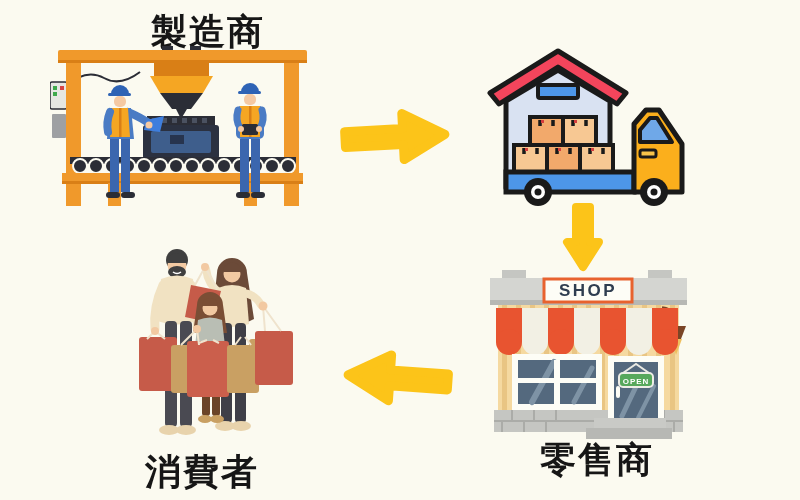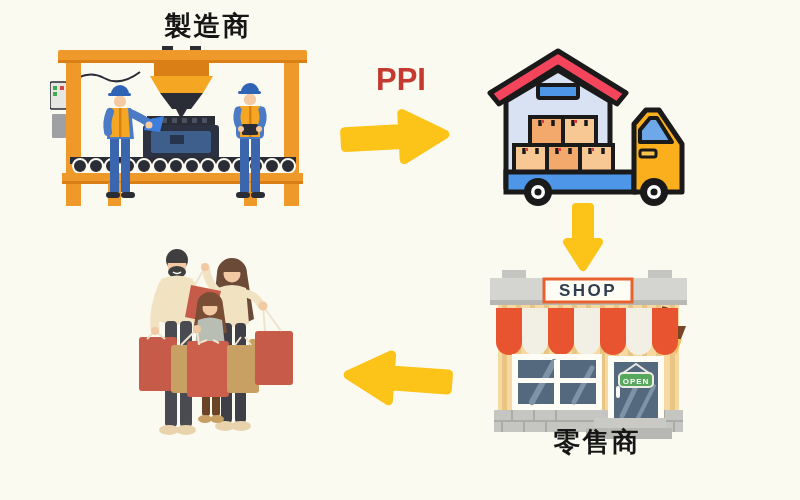--- a/index.html
+++ b/index.html
@@ -1,19 +1,19 @@
 <!DOCTYPE html>
 <html><head>
 <meta charset="utf-8">
 <style>
   html,body{margin:0;padding:0;background:#FBFAF0;}
   .canvas{position:relative;width:800px;height:500px;background:#FBFAF0;overflow:hidden;
           font-family:"Liberation Sans","DejaVu Sans",sans-serif;}
   .abs{position:absolute;}
-  .node-label{font-size:27px;font-weight:900;color:#161616;text-align:center;width:210px;
+  .node-label{font-size:36px;font-weight:900;color:#161616;text-align:center;width:210px;
               letter-spacing:2px;}
   .flow-label{font-size:31px;font-weight:bold;color:#C43A30;text-align:center;width:110px;}
   svg{display:block;}
   .rot-ppi{transform:rotate(-3deg);}
   .rot-cpi{transform:rotate(4deg);}
 </style>
 </head>
 <body>
 
 <div class="canvas">
@@ -98,21 +98,20 @@
       <rect x="194" y="48" width="12" height="11" rx="5" fill="#F5C9A2"></rect>
       <path d="M191,46 a9,9 0 0 1 18,0 z" fill="#2E63B5"></path>
       <rect x="188" y="45" width="23" height="3" rx="1.5" fill="#2E63B5"></rect>
       <rect x="190" y="93" width="9" height="53" fill="#3B66AE"></rect>
       <rect x="201" y="93" width="9" height="53" fill="#3B66AE"></rect>
       <rect x="186" y="146" width="14" height="6" rx="3" fill="#2B2D36"></rect>
       <rect x="201" y="146" width="14" height="6" rx="3" fill="#2B2D36"></rect>
     </g>
   </svg>
 
-  <div class="abs flow-label" style="left:346px;top:62px;">PPI</div>
   <svg class="abs rot-ppi" style="left:335px;top:106px;" width="120" height="62" viewBox="0 0 120 62">
     <polygon points="10,23 68,23 68,8 110,31 68,54 68,39 10,39" fill="#FCC419" stroke="#FCC419" stroke-width="9" stroke-linejoin="round"></polygon>
   </svg>
 
 
   <svg class="abs" style="left:486px;top:48px;" width="202" height="162" viewBox="0 0 202 162">
     <polygon points="20,53 72,22 124,53 124,140 20,140" fill="#D9E2F2" stroke="#1A1A1A" stroke-width="5" stroke-linejoin="round"></polygon>
     <polygon points="4,45 72,3 140,45 131,56 72,19 13,56" fill="#F4455C" stroke="#1A1A1A" stroke-width="5" stroke-linejoin="round"></polygon>
     <rect x="52" y="37" width="40" height="13" rx="2" fill="#4D96E8" stroke="#1A1A1A" stroke-width="4"></rect>
     <rect x="44" y="69" width="33" height="28" fill="#F2A96B" stroke="#1A1A1A" stroke-width="4"></rect>
@@ -203,21 +202,21 @@
       <line x1="152" y1="156" x2="168" y2="124" stroke="#7E93A5" stroke-width="4" stroke-linecap="round"></line>
       <rect x="130" y="124" width="4" height="12" rx="2" fill="#FDFDF6"></rect>
       <path d="M137,111 L150,102 L163,111" stroke="#E9E9E2" stroke-width="2" fill="none"></path>
       <rect x="133" y="111" width="34" height="14" rx="4" fill="#57A85C" stroke="#EDEDE6" stroke-width="2"></rect>
       <text x="150" y="121.5" font-size="8" font-weight="bold" fill="#FFFFFF" text-anchor="middle" letter-spacing="1" font-family="Liberation Sans, sans-serif">OPEN</text>
     </g>
     <rect x="108" y="156" width="72" height="10" fill="#C9CAC6"></rect>
     <rect x="100" y="166" width="86" height="11" fill="#B7B8B4"></rect>
   </svg>
 
-  <div class="abs node-label" style="left:492px;top:424px;text-align:center;">零售商</div>
+  <div class="abs node-label" style="left:492px;top:436px;text-align:center;">零售商</div>
 
   <svg class="abs rot-cpi" style="left:326px;top:345px;" width="132" height="66" viewBox="0 0 132 66">
     <polygon points="122,25 64,25 64,10 22,33 64,56 64,41 122,41" fill="#FCC419" stroke="#FCC419" stroke-width="9" stroke-linejoin="round"></polygon>
   </svg>
 
   <svg class="abs" style="left:125px;top:243px;" width="175" height="205" viewBox="0 0 175 205">
 
     <g>
       <path d="M92,30 a15,15 0 0 1 30,0 l7,46 q-22,12 -42,2 z" fill="#6B4A38"></path>
       <circle cx="107" cy="31" r="8.5" fill="#F2C9A2"></circle>
@@ -272,14 +271,15 @@
       <rect x="130" y="88" width="38" height="54" rx="3" fill="#C65B49"></rect>
       <path d="M30,88 L22,96 M30,88 L40,96 M72,86 L56,102 M72,86 L74,102
                M82,97 L74,100 M88,97 L94,100 M110,102 L116,94 M126,102 L120,94
                M138,63 L140,88 M138,63 L156,88" stroke="#EFE3CD" stroke-width="2" fill="none"></path>
     </g>
     <circle cx="30" cy="88" r="4" fill="#F2C9A2"></circle>
     <circle cx="72" cy="86" r="4" fill="#F2C9A2"></circle>
     <circle cx="138" cy="63" r="4.5" fill="#F2C9A2"></circle>
   </svg>
 
+  <div class="abs node-label" style="left:97px;top:448px;">消費者</div>
 
 </div>
 
 </body></html>

